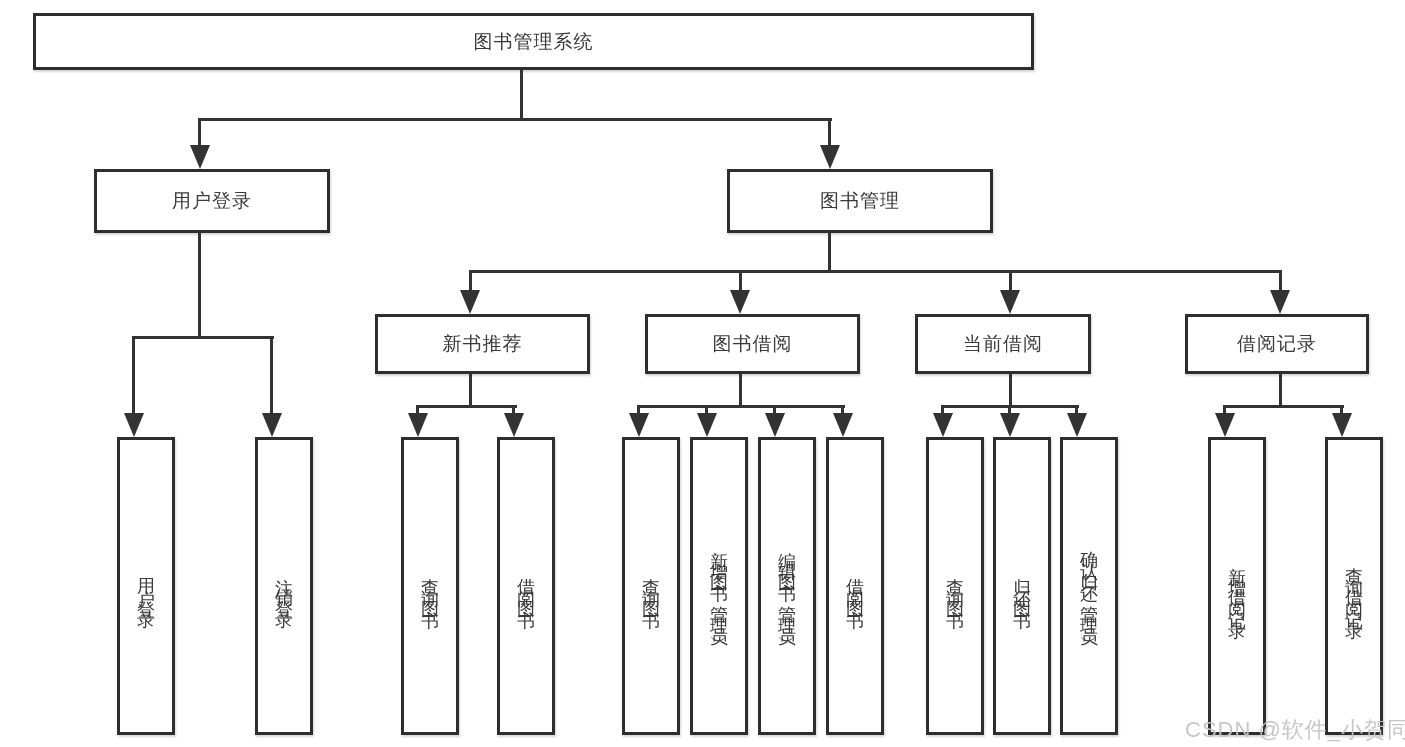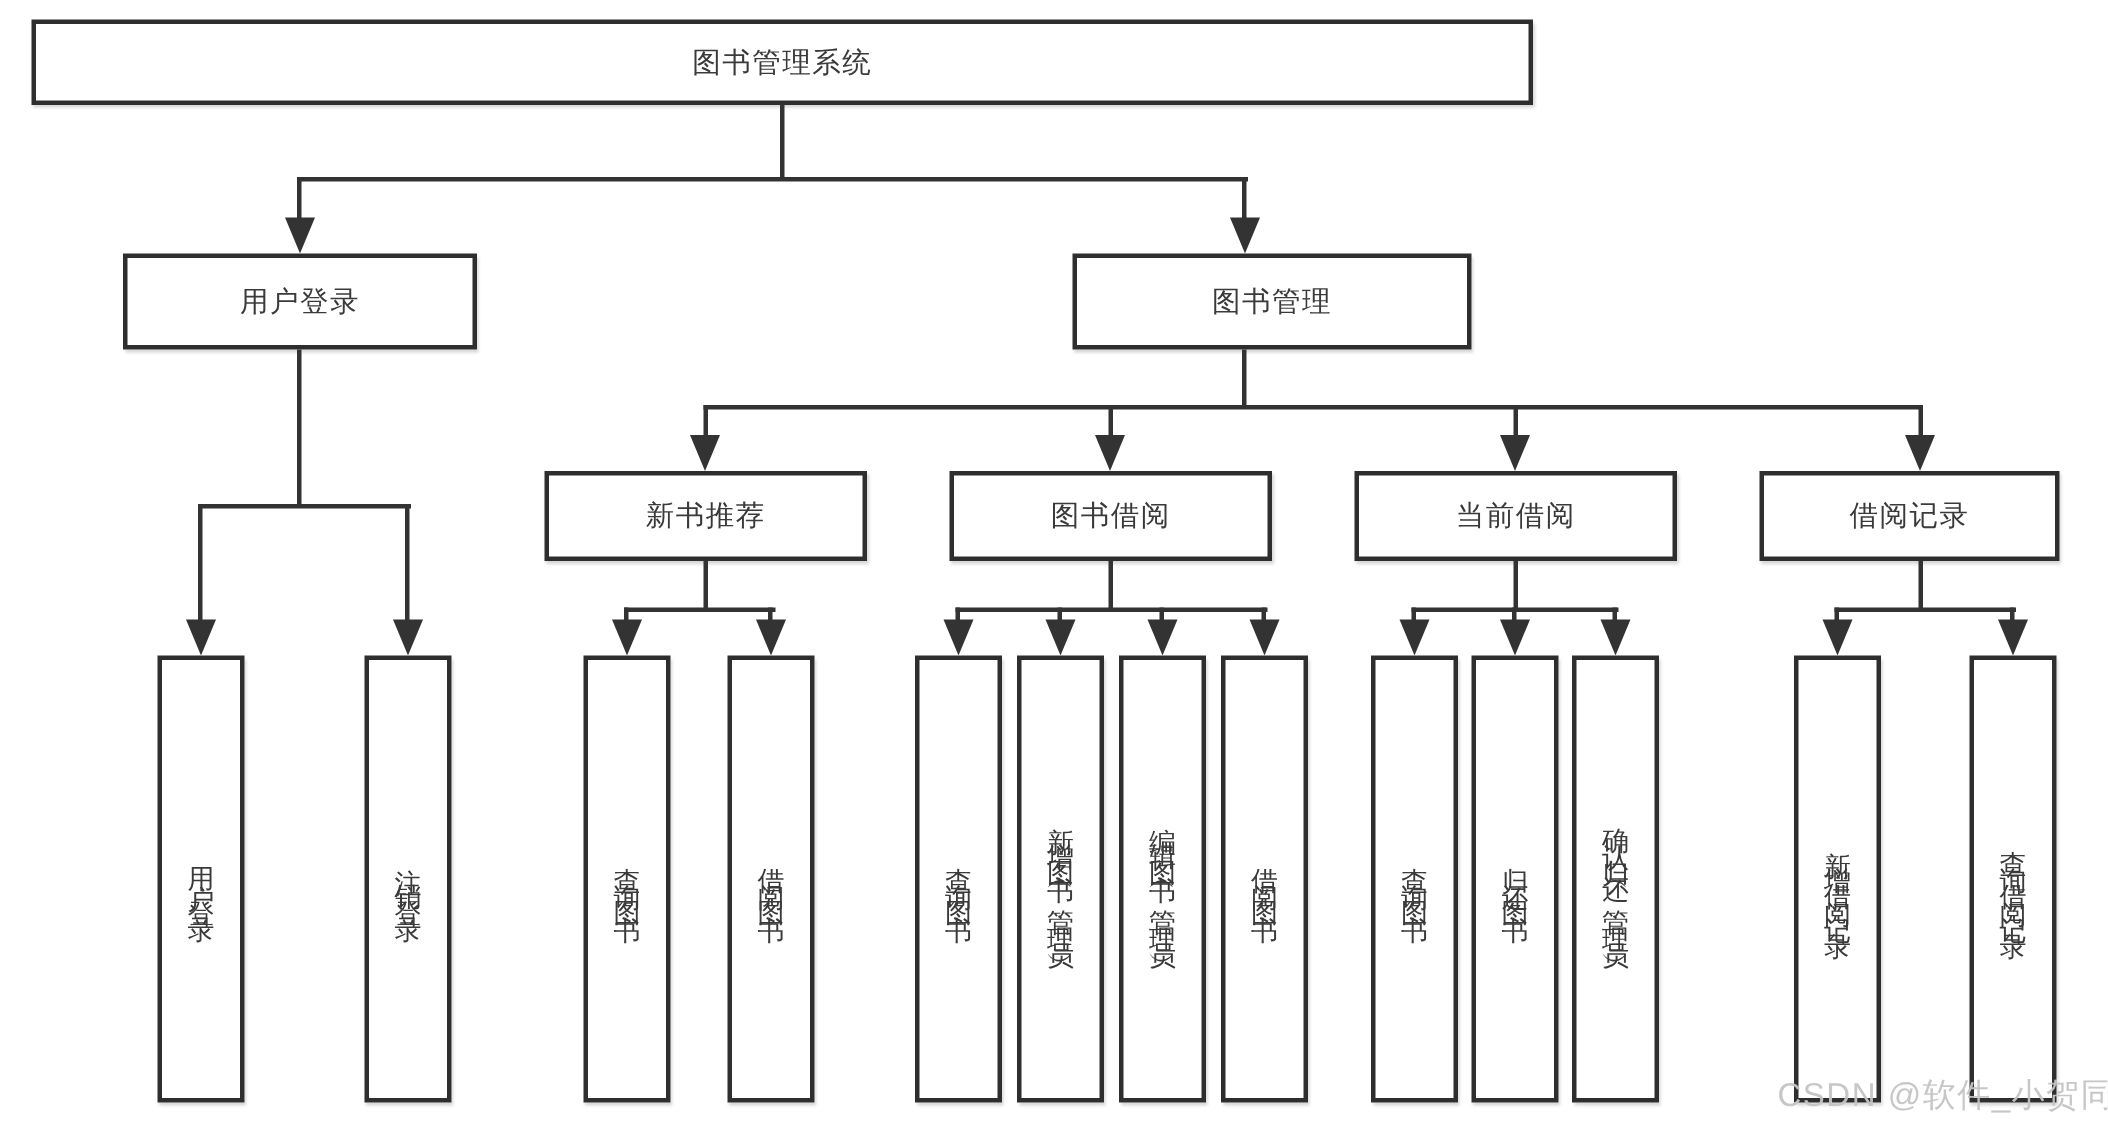--- a/index.html
+++ b/index.html
@@ -14,20 +14,21 @@
   .box {
     position: absolute;
     box-sizing: border-box;
     border: 3px solid #2e2e2e;
     background: #ffffff;
     display: flex;
     align-items: center;
     justify-content: center;
     color: #3a3a3a;
     box-shadow: 1px 2px 2px rgba(90,90,90,0.25);
+    margin-left: 12px;
   }
   .hlabel { font-size: 19px; letter-spacing: 1px; white-space: nowrap; }
   .leaf {
     writing-mode: vertical-rl;
     font-size: 18px;
     letter-spacing: 11px;
     line-height: 1;
   }
   .line {
     position: absolute;
@@ -82,22 +83,22 @@
   <div class="arrow" style="left:460px; top:290px;"></div>
   <div class="line" style="left:739px; top:270px; width:3px; height:24px;"></div>
   <div class="arrow" style="left:730px; top:290px;"></div>
   <div class="line" style="left:1009px; top:270px; width:3px; height:24px;"></div>
   <div class="arrow" style="left:1000px; top:290px;"></div>
   <div class="line" style="left:1279px; top:270px; width:3px; height:24px;"></div>
   <div class="arrow" style="left:1270px; top:290px;"></div>
 
   <div class="box hlabel" style="left:363px; top:314px; width:215px; height:60px;">新书推荐</div>
   <div class="box hlabel" style="left:633px; top:314px; width:215px; height:60px;">图书借阅</div>
-  <div class="box hlabel" style="left:903px; top:314px; width:215px; height:60px;">当前借阅</div>
-  <div class="box hlabel" style="left:1173px; top:314px; width:200px; height:60px;">借阅记录</div>
+  <div class="box hlabel" style="left:903px; top:314px; width:176px; height:60px;">当前借阅</div>
+  <div class="box hlabel" style="left:1173px; top:314px; width:184px; height:60px;">借阅记录</div>
 
   <div class="line" style="left:469px; top:374px; width:3px; height:34px;"></div>
   <div class="line" style="left:739px; top:374px; width:3px; height:34px;"></div>
   <div class="line" style="left:1009px; top:374px; width:3px; height:34px;"></div>
   <div class="line" style="left:1279px; top:374px; width:3px; height:34px;"></div>
 
   <div class="line" style="left:416px; top:405px; width:101px; height:3px;"></div>
   <div class="line" style="left:637px; top:405px; width:208px; height:3px;"></div>
   <div class="line" style="left:941px; top:405px; width:138px; height:3px;"></div>
   <div class="line" style="left:1223px; top:405px; width:121px; height:3px;"></div>

